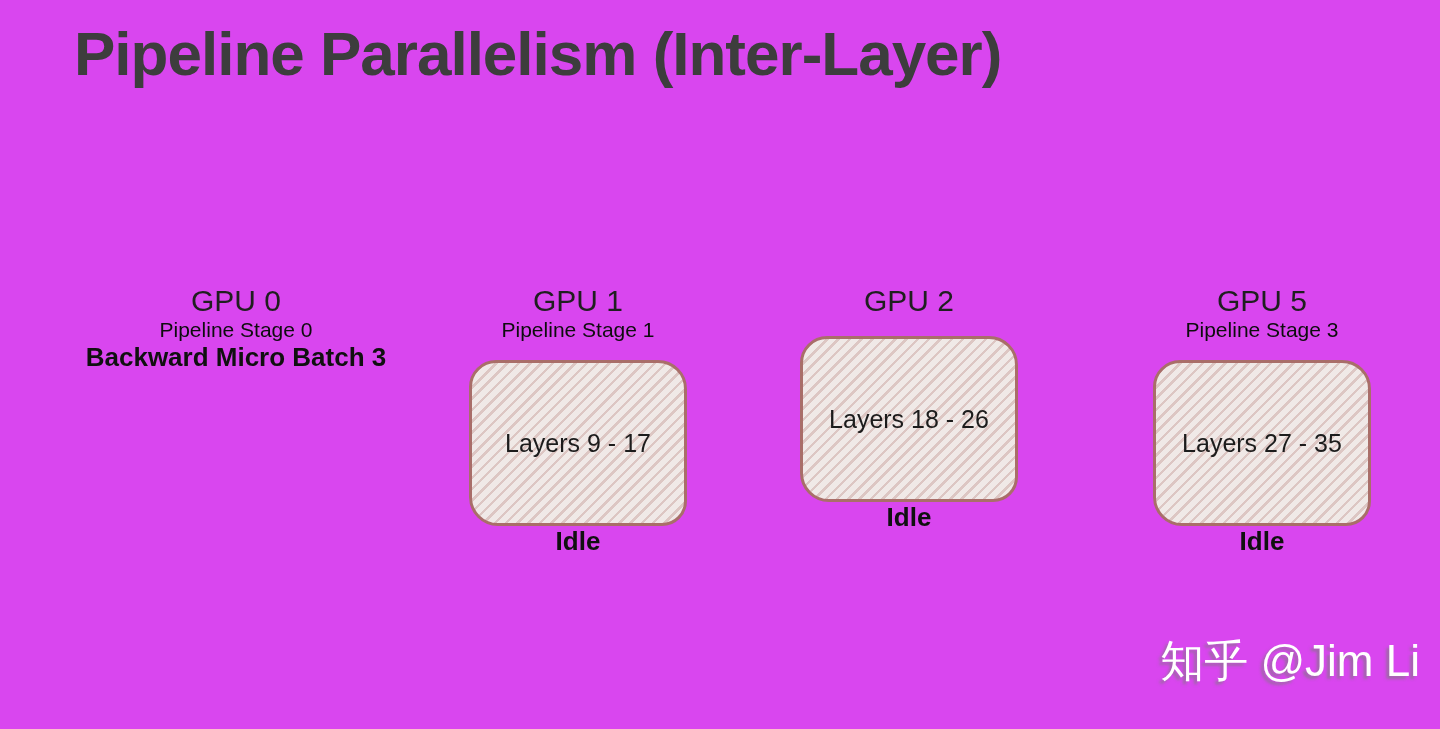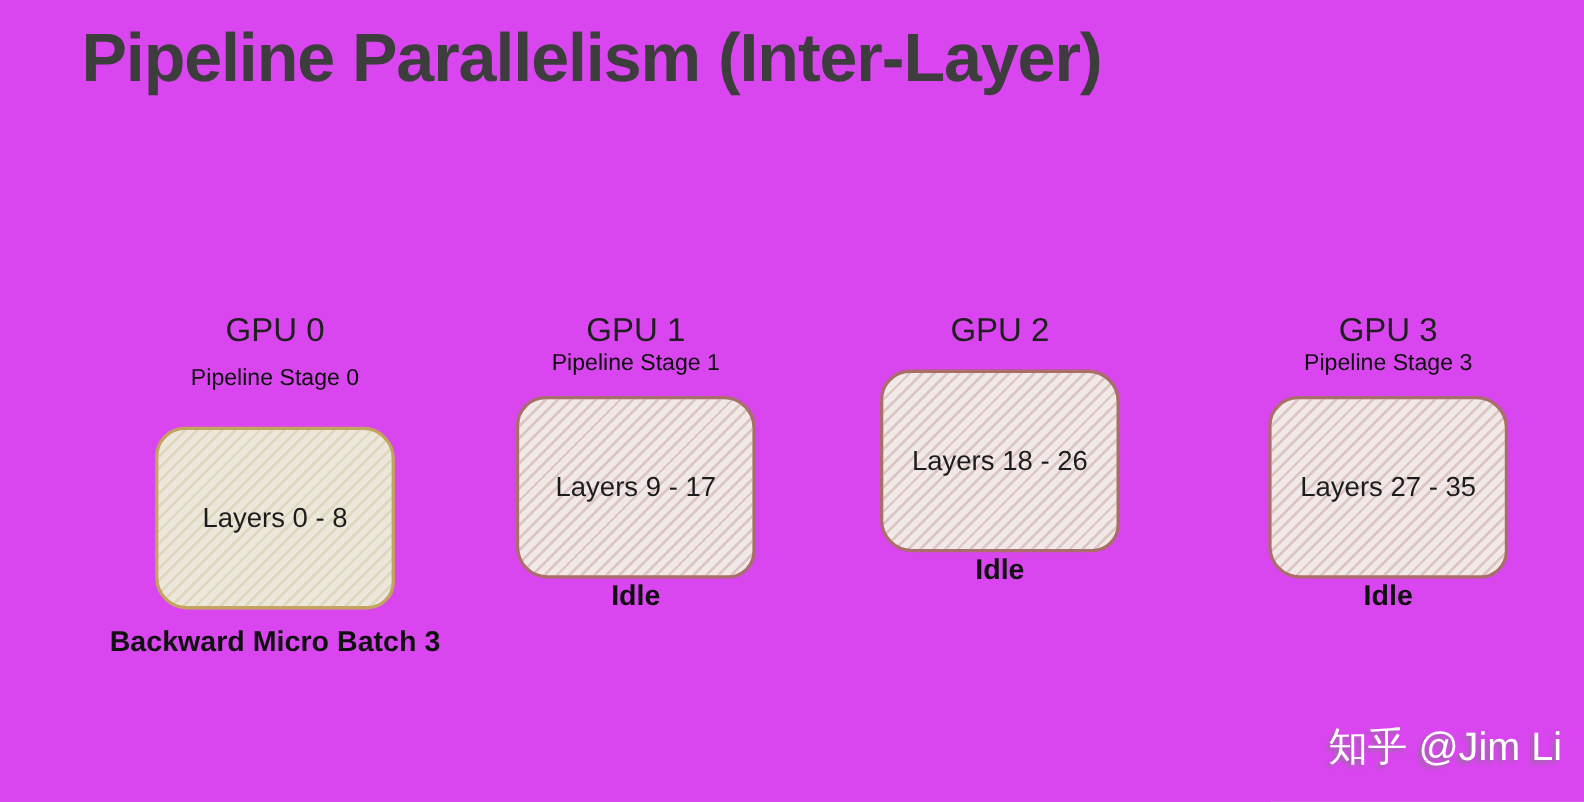--- a/index.html
+++ b/index.html
@@ -25,21 +25,21 @@
     white-space: nowrap;
   }
   .gpu-col {
     position: absolute;
     top: 284px;
     width: 280px;
     display: flex;
     flex-direction: column;
     align-items: center;
   }
-  .col-0 { left: 110px; gap: 14px; }
+  .col-0 { left: 96px; }
   .col-1 { left: 438px; }
   .col-2 { left: 769px; }
   .col-3 { left: 1122px; }
   .gpu-label {
     font-size: 30px;
     color: #1f1f1f;
     white-space: nowrap;
   }
   .stage-label {
     font-size: 21px;
@@ -80,40 +80,37 @@
   .status-label {
     font-size: 26px;
     font-weight: bold;
     color: #101010;
     white-space: nowrap;
     text-align: center;
   }
   .watermark {
     position: absolute;
     right: 20px;
-    top: 655px;
-    font-size: 36px;
+    top: 632px;
+    font-size: 44px;
     color: #ffffff;
     text-shadow: -3px 3px 3px rgba(125,125,125,0.65);
     white-space: nowrap;
   }
 </style>
 </head>
 <body>
 
 <div class="canvas">
 
   <div class="slide-title">Pipeline Parallelism (Inter-Layer)</div>
 
   <div class="gpu-col col-0">
     <div class="gpu-label">GPU 0</div>
     <div class="stage-label">Pipeline Stage 0</div>
-    <div class="stage-box box-gold">
-      <div class="layers-label">Layers 0 - 8</div>
-    </div>
     <div class="status-label">Backward Micro Batch 3</div>
   </div>
 
   <div class="gpu-col col-1">
     <div class="gpu-label">GPU 1</div>
     <div class="stage-label">Pipeline Stage 1</div>
     <div class="stage-box box-red">
       <div class="layers-label">Layers 9 - 17</div>
     </div>
     <div class="status-label">Idle</div>
@@ -121,21 +118,21 @@
 
   <div class="gpu-col col-2">
     <div class="gpu-label">GPU 2</div>
     <div class="stage-box box-red">
       <div class="layers-label">Layers 18 - 26</div>
     </div>
     <div class="status-label">Idle</div>
   </div>
 
   <div class="gpu-col col-3">
-    <div class="gpu-label">GPU 3</div>
+    <div class="gpu-label">GPU 5</div>
     <div class="stage-label">Pipeline Stage 3</div>
     <div class="stage-box box-red">
       <div class="layers-label">Layers 27 - 35</div>
     </div>
     <div class="status-label">Idle</div>
   </div>
 
   <div class="watermark">知乎 @Jim Li</div>
 
 </div>

